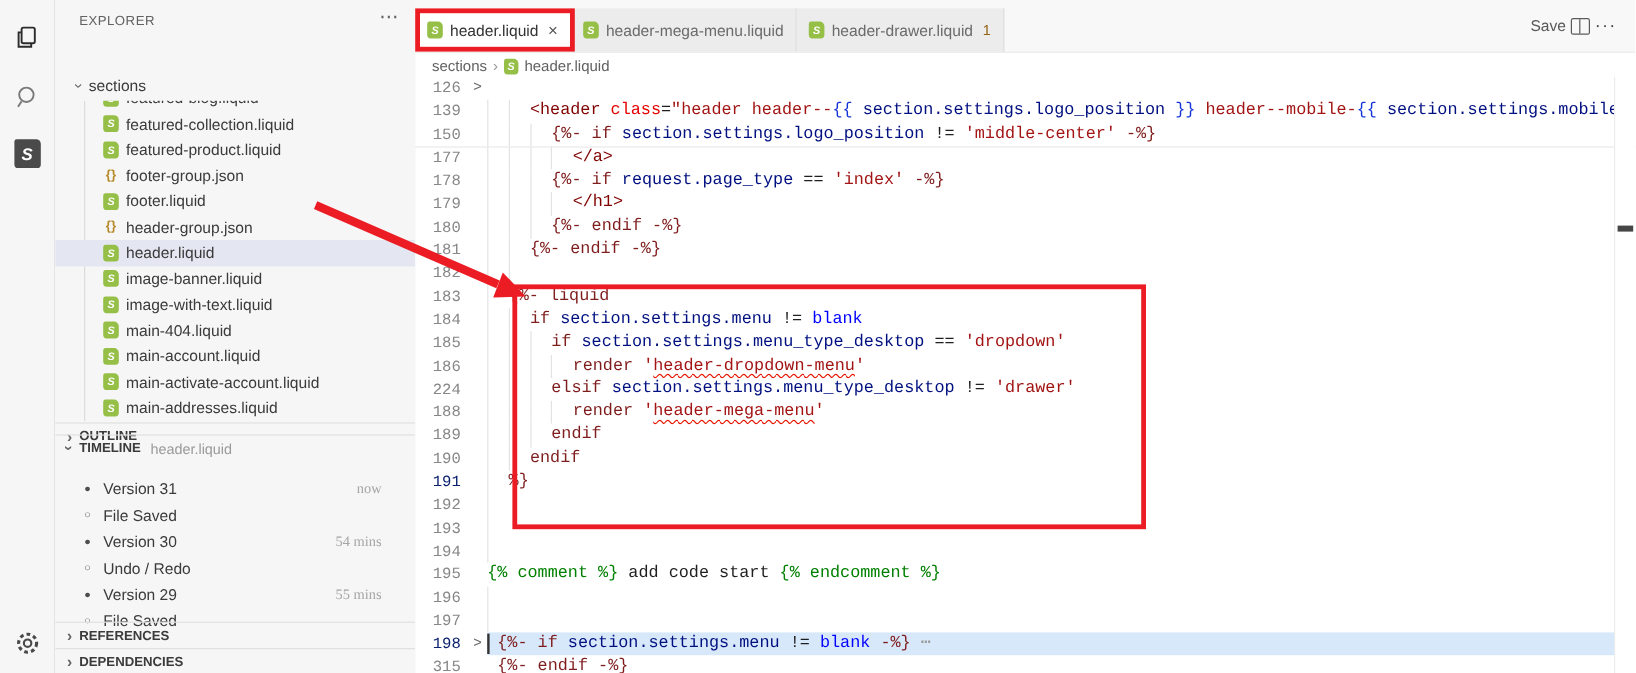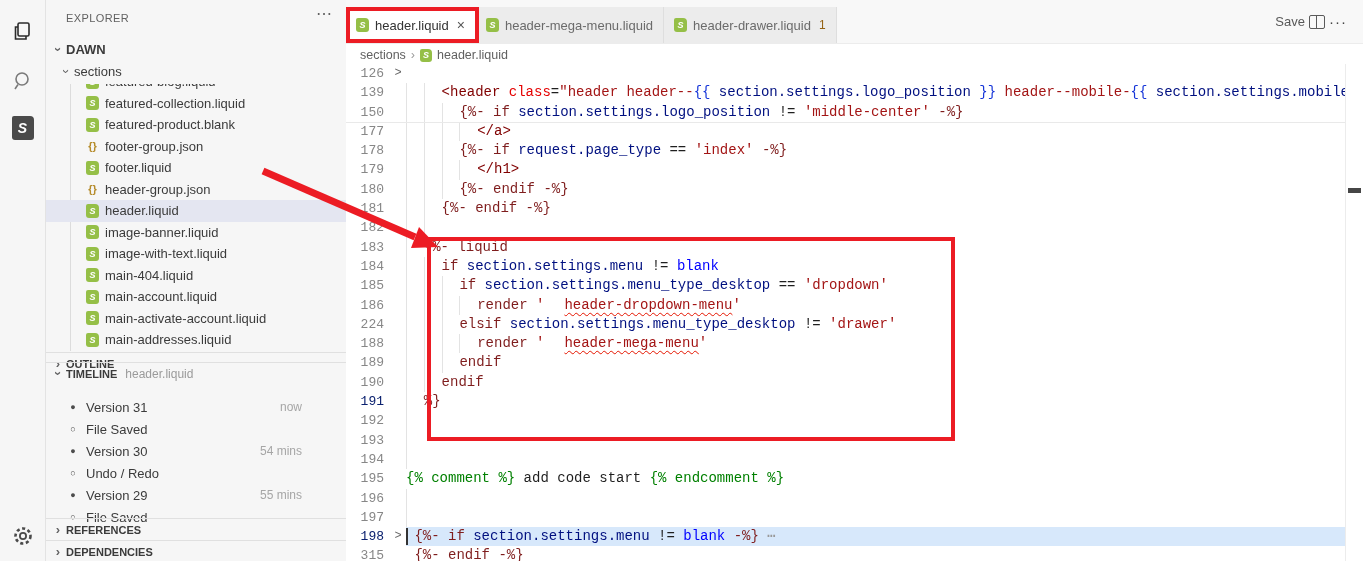--- a/index.html
+++ b/index.html
@@ -27,21 +27,21 @@
   .file-label{margin-left:6px;}
   .shopicon{width:13px;height:14px;background:#95bf47;border-radius:2px 4px 3px 3px;color:#fff;
             font-size:9px;font-weight:bold;font-style:italic;display:flex;align-items:center;justify-content:center;flex:0 0 auto;}
   .jsonicon{width:13px;height:14px;color:#b58b2a;font-size:11px;font-weight:bold;display:flex;align-items:center;justify-content:center;flex:0 0 auto;}
   .panel-head{position:absolute;left:0;width:100%;height:22px;border-top:1px solid #e0e0e0;font-weight:bold;font-size:11px;display:flex;align-items:center;padding-left:4px;box-sizing:border-box;cursor:pointer;}
   .panel-sub{font-weight:normal;color:#9a9a9a;margin-left:8px;font-size:12px;}
   .tl-items{position:absolute;left:0;top:396px;width:100%;}
   .tl-row{height:22px;padding-left:20px;position:relative;}
   .tl-icon{width:14px;text-align:center;font-size:9px;color:#4d4d4d;}
   .tl-label{margin-left:6px;}
-  .tl-time{position:absolute;right:44px;color:#a6a6a6;font-size:12px;}
+  .tl-time{position:absolute;right:28px;color:#a6a6a6;font-size:12px;font-family:Liberation Serif, serif;}
   
   .editor{position:absolute;left:346px;top:0;right:0;height:561px;background:#fff;}
   .tabstrip{position:absolute;left:0;top:0;right:0;height:43px;background:#f8f8f8;border-bottom:1px solid #ececec;}
   .tabs{position:absolute;left:0;top:7px;height:36px;display:flex;}
   .tab{display:flex;align-items:center;padding:0 10px;background:#ececec;border-right:1px solid #dedede;box-sizing:border-box;font-size:13px;color:#6b6b6b;cursor:pointer;}
   .tab.active{background:#ffffff;color:#333;}
   .tab .shopicon{margin-right:6px;}
   .tab-close{margin-left:8px;font-size:14px;color:#555;cursor:pointer;}
   .tab-badge{margin-left:8px;color:#946214;font-size:12px;}
   .tab-actions{position:absolute;right:16px;top:13px;display:flex;align-items:center;gap:4px;color:#444;}
@@ -60,21 +60,21 @@
   .cl .num.active{color:#0b216f;}
   .cl .fold{width:16px;flex:0 0 auto;color:#6a6a6a;font-size:12px;text-align:center;}
   .cl .content{flex:1;position:relative;display:flex;align-items:stretch;}
   .cl .content.hl{background:#d7e8fb;}
   .ig{display:inline-block;width:16.8px;flex:0 0 auto;border-left:1px solid #e3e3e3;}
   .sp{display:inline-block;flex:0 0 auto;}
   .cursor{position:absolute;left:0;top:1px;bottom:1px;width:2px;background:#333;}
   .t-kw{color:#7f1d1d}.t-var{color:#001080}.t-str{color:#a31515}.t-tag{color:#800000}
   .t-attr{color:#e50000}.t-const{color:#0000ff}.t-punc{color:#1434d8}.t-op{color:#1f1f1f}
   .t-comment{color:#008000}.t-plain{color:#1f1f1f}.t-dim{color:#999}
-  .t-err{text-decoration:underline wavy #e51400;text-underline-offset:3px;text-decoration-thickness:1px;margin-left:20px;}
+  .t-err{text-decoration:underline wavy #e51400;text-underline-offset:3px;text-decoration-thickness:1px;}
   .sticky-border{position:absolute;left:0;right:0;top:122px;height:1px;background:#e9e9e9;}
   .scrollgutter{position:absolute;right:0;top:64px;width:17px;bottom:0;border-left:1px solid #ececec;background:#fff;}
   .scroll-mark{position:absolute;left:2px;top:124px;width:13px;height:5px;background:#464646;}
   
   .anno-box{position:absolute;border:4px solid #ec1c24;pointer-events:none;box-sizing:border-box;}
   .anno-arrow{position:absolute;left:0;top:0;width:1363px;height:561px;pointer-events:none;}
 </style>
 </head>
 <body>
 
@@ -102,42 +102,38 @@
           <circle cx="12" cy="12" r="3.1" fill="none" stroke="#4a4a4a" stroke-width="1.8"></circle>
         </svg>
     </div>
   </div>
 
   <div class="sidebar">
     <div class="sb-header">
       <span class="sb-title">EXPLORER</span>
       <span class="sb-more">⋯</span>
     </div>
-    <div class="row root-row">
-      <span class="chev">›</span>
-      <span>DAWN</span>
-    </div>
     <div class="row folder-row">
       <span class="chev">›</span>
       <span>sections</span>
     </div>
     <div class="file-list">
       <div class="indent-guide"></div>
       <div class="file-list-inner" id="file-list">
           <div class="row file-row">
             <span class="shopicon">S</span>
             <span class="file-label">featured-blog.liquid</span>
           </div>
           <div class="row file-row">
             <span class="shopicon">S</span>
             <span class="file-label">featured-collection.liquid</span>
           </div>
           <div class="row file-row">
             <span class="shopicon">S</span>
-            <span class="file-label">featured-product.blank</span>
+            <span class="file-label">featured-product.liquid</span>
           </div>
           <div class="row file-row">
             <span class="jsonicon">{}</span>
             <span class="file-label">footer-group.json</span>
           </div>
           <div class="row file-row">
             <span class="shopicon">S</span>
             <span class="file-label">footer.liquid</span>
           </div>
           <div class="row file-row">

